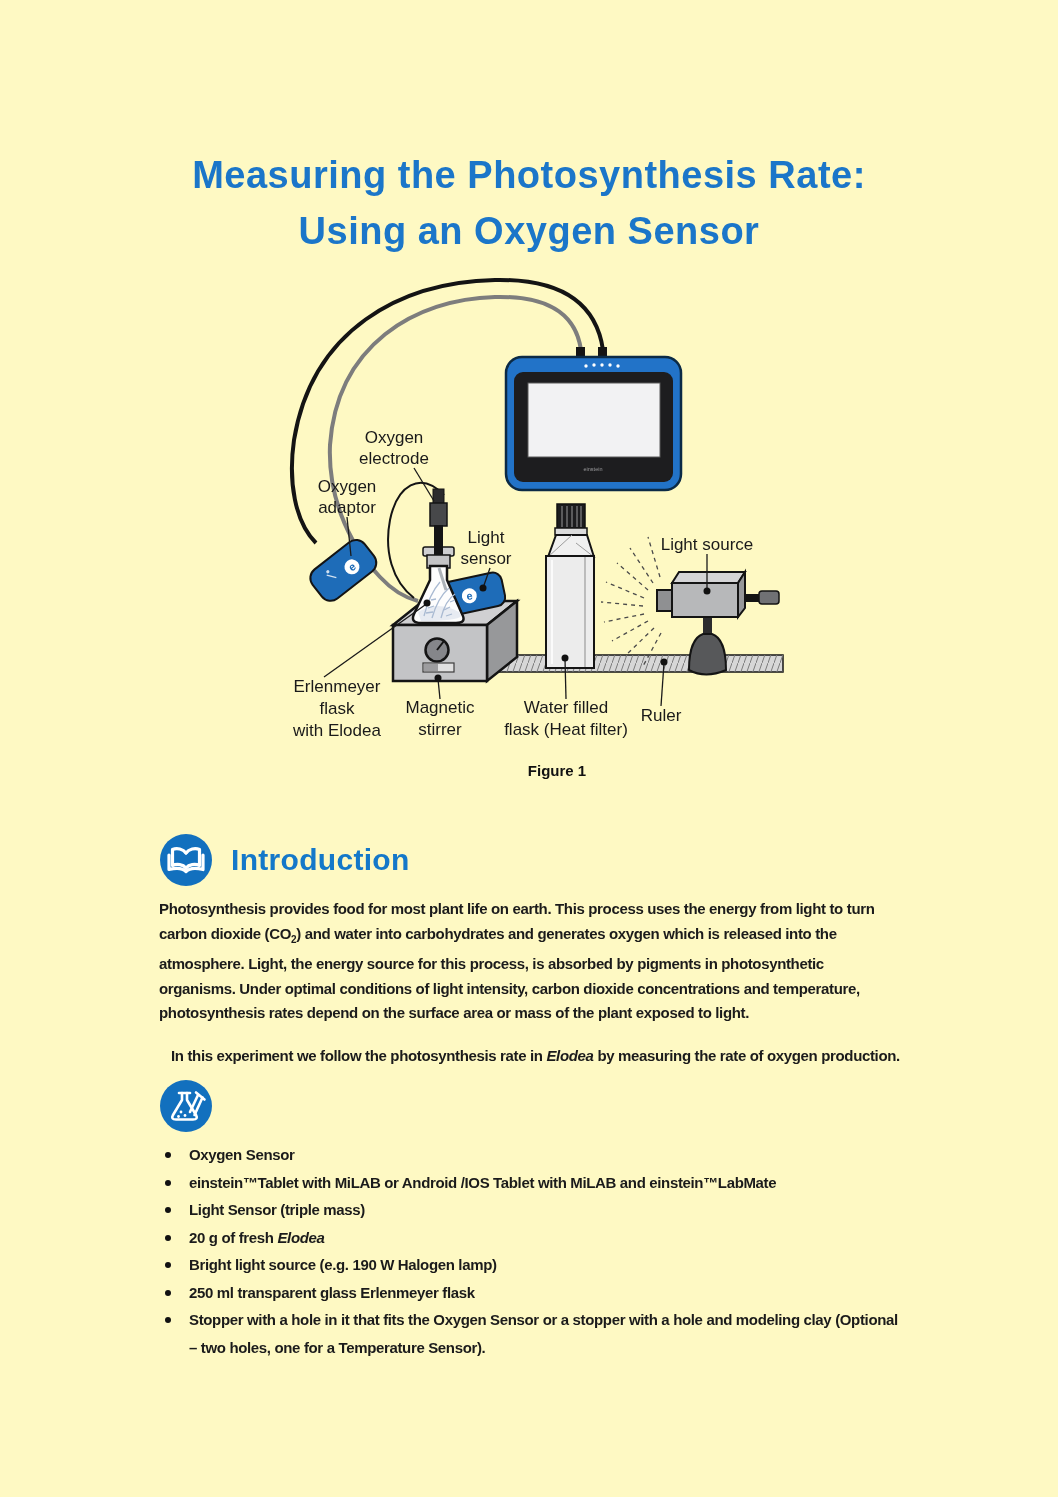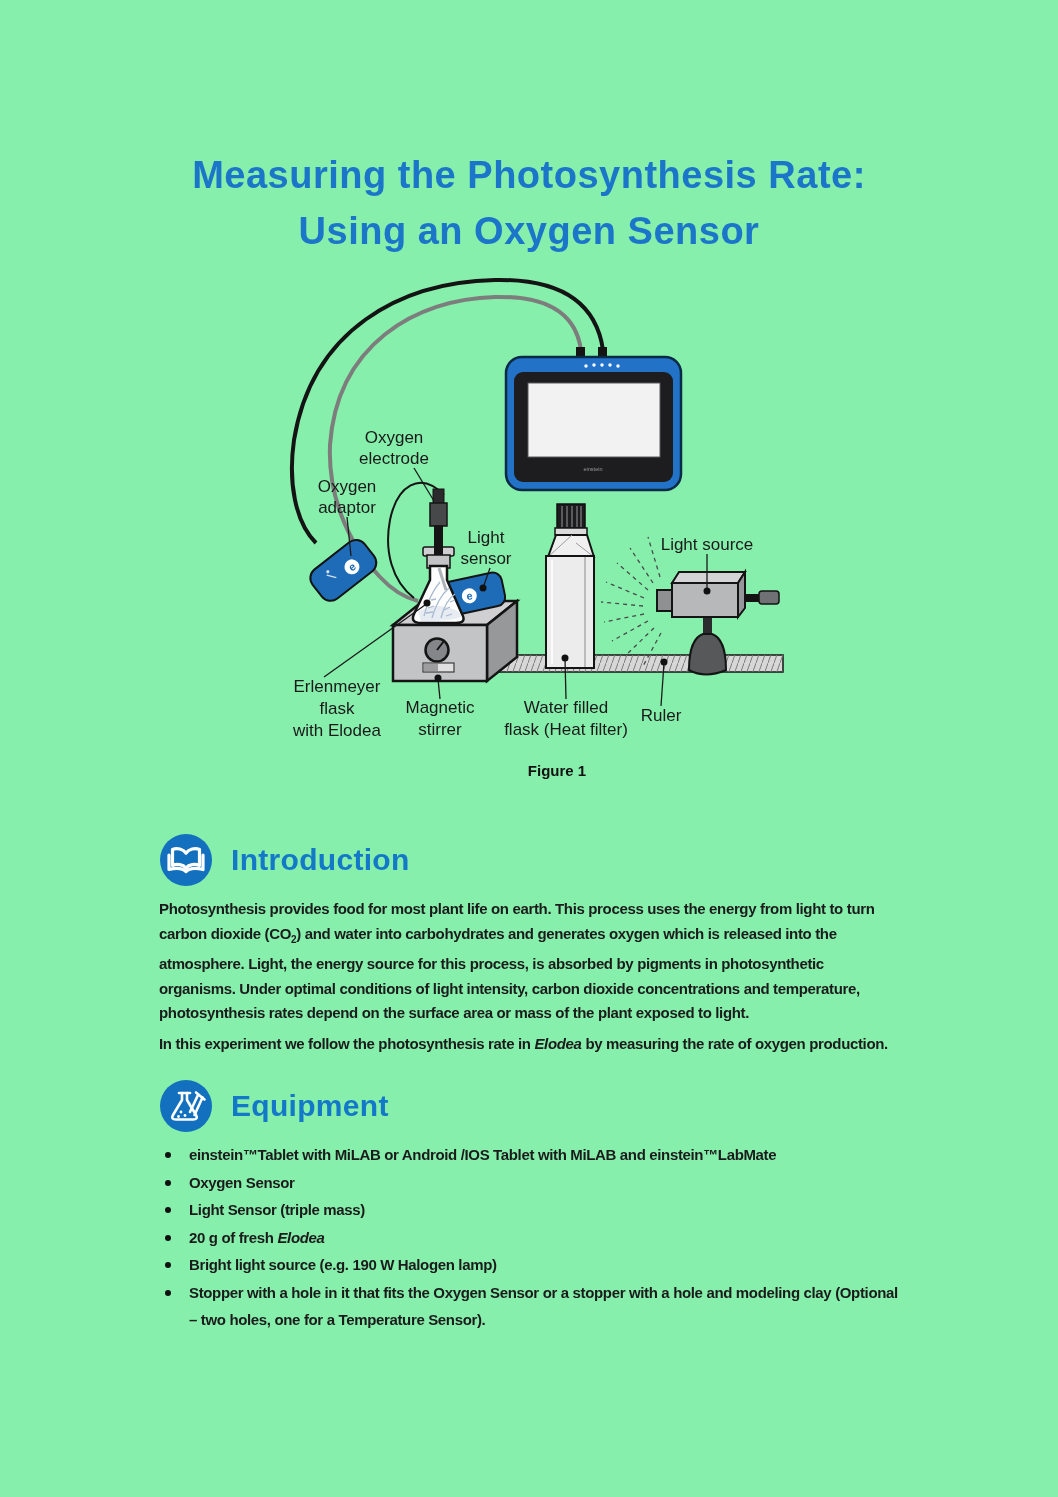--- a/index.html
+++ b/index.html
@@ -1,16 +1,16 @@
 <!DOCTYPE html>
 <html><head>
 <meta charset="utf-8">
 <style>
   html,body{margin:0;padding:0;background:#ffffff;}
-  .page{position:relative;width:1058px;height:1497px;background:#86efac;overflow:hidden;
+  .page{position:relative;width:1058px;height:1497px;background:#fef9c3;overflow:hidden;
         font-family:"Liberation Sans",sans-serif;color:#1a1a1a;}
   .doc-title{position:absolute;top:147px;left:0;width:100%;text-align:center;
              font-weight:bold;font-size:38px;line-height:56px;letter-spacing:.5px;color:#1B76C9;}
   .figure-wrap{position:absolute;left:278px;top:276px;width:512px;height:470px;}
   .fig-caption{position:absolute;top:762px;left:0;width:100%;text-align:center;
                font-weight:bold;font-size:15px;color:#111;padding-left:28px;}
   .sec-icon{position:absolute;width:54px;height:54px;}
   .sec-head{position:absolute;left:231px;height:54px;display:flex;align-items:center;
             font-weight:bold;font-size:30px;color:#1478C9;letter-spacing:.3px;}
   .body-text{position:absolute;left:159px;width:730px;font-weight:bold;font-size:15px;
@@ -203,41 +203,41 @@
     <g stroke="#ffffff" stroke-width="3.2" fill="none" stroke-linecap="round" stroke-linejoin="round">
       <path d="M0,-7 C-3,-11 -9,-12.5 -13.5,-10.5 L-13.5,5.5 C-9,3.5 -3,4.5 0,8"></path>
       <path d="M0,-7 C3,-11 9,-12.5 13.5,-10.5 L13.5,5.5 C9,3.5 3,4.5 0,8"></path>
       <path d="M-17,-5 L-17,9.5 C-9,7.5 -3,8.5 0,11.5 C3,8.5 9,7.5 17,9.5 L17,-5"></path>
     </g>
   </svg>
   <div class="sec-head" style="top:833px;">Introduction</div>
 
   <p class="body-text" style="top:897px;margin:0;"><span>Photosynthesis provides food for most plant life on earth. This process uses the energy from light to turn carbon dioxide (CO</span><sub>2</sub><span>) and water into carbohydrates and generates oxygen which is released into the atmosphere. Light, the energy source for this process, is absorbed by pigments in photosynthetic organisms. Under optimal conditions of light intensity, carbon dioxide concentrations and temperature, photosynthesis rates depend on the surface area or mass of the plant exposed to light.</span></p>
 
-  <p class="body-text" style="top:1032px;margin:0;"><span>In this experiment we follow the photosynthesis rate in </span><i>Elodea</i><span> by measuring the rate of oxygen production.</span></p>
+  <p class="body-text" style="top:1032px;margin:12px;"><span>In this experiment we follow the photosynthesis rate in </span><i>Elodea</i><span> by measuring the rate of oxygen production.</span></p>
 
   <svg class="sec-icon" style="left:159px;top:1079px;" viewBox="-27 -27 54 54">
     <circle cx="0" cy="0" r="26" fill="#1270BE"></circle>
     <g stroke="#ffffff" stroke-width="2.6" fill="none" stroke-linecap="round" stroke-linejoin="round">
       <path d="M-4,-13 L-4,-6 L-13,9 Q-15.5,13.5 -10,13.5 L7,13.5 Q12.5,13.5 10,9 L1,-6 L1,-13"></path>
       <path d="M-7,-13 L4,-13"></path>
       <path d="M12,-11 L4,6"></path>
       <path d="M16.5,-8.5 L8.5,9"></path>
       <path d="M10,-13.5 L18.5,-6.5"></path>
     </g>
     <g fill="#ffffff">
       <circle cx="-5" cy="6" r="1.4"></circle>
         <circle cx="-1" cy="9.5" r="1.4"></circle>
         <circle cx="-7.5" cy="10.5" r="1.4"></circle>
     </g>
   </svg>
-  <div class="sec-head" style="top:1079px;">Equipment</div>
 
   <ul class="equip-list">
+    <li><span>Oxygen Sensor</span></li>
     <li><span>einstein™Tablet with MiLAB  or Android /IOS Tablet with MiLAB  and einstein™LabMate</span></li>
-    <li><span>Oxygen Sensor</span></li>
     <li><span>Light Sensor (triple mass)</span></li>
     <li><span>20 g of fresh </span><i>Elodea</i></li>
     <li><span>Bright light source (e.g. 190 W Halogen lamp)</span></li>
+    <li><span>250 ml transparent glass Erlenmeyer flask</span></li>
     <li><span>Stopper with a hole in it that fits the Oxygen Sensor or a stopper with a hole and modeling clay (Optional – two holes, one for a Temperature Sensor).</span></li>
   </ul>
 
 </div>
 
 </body></html>

